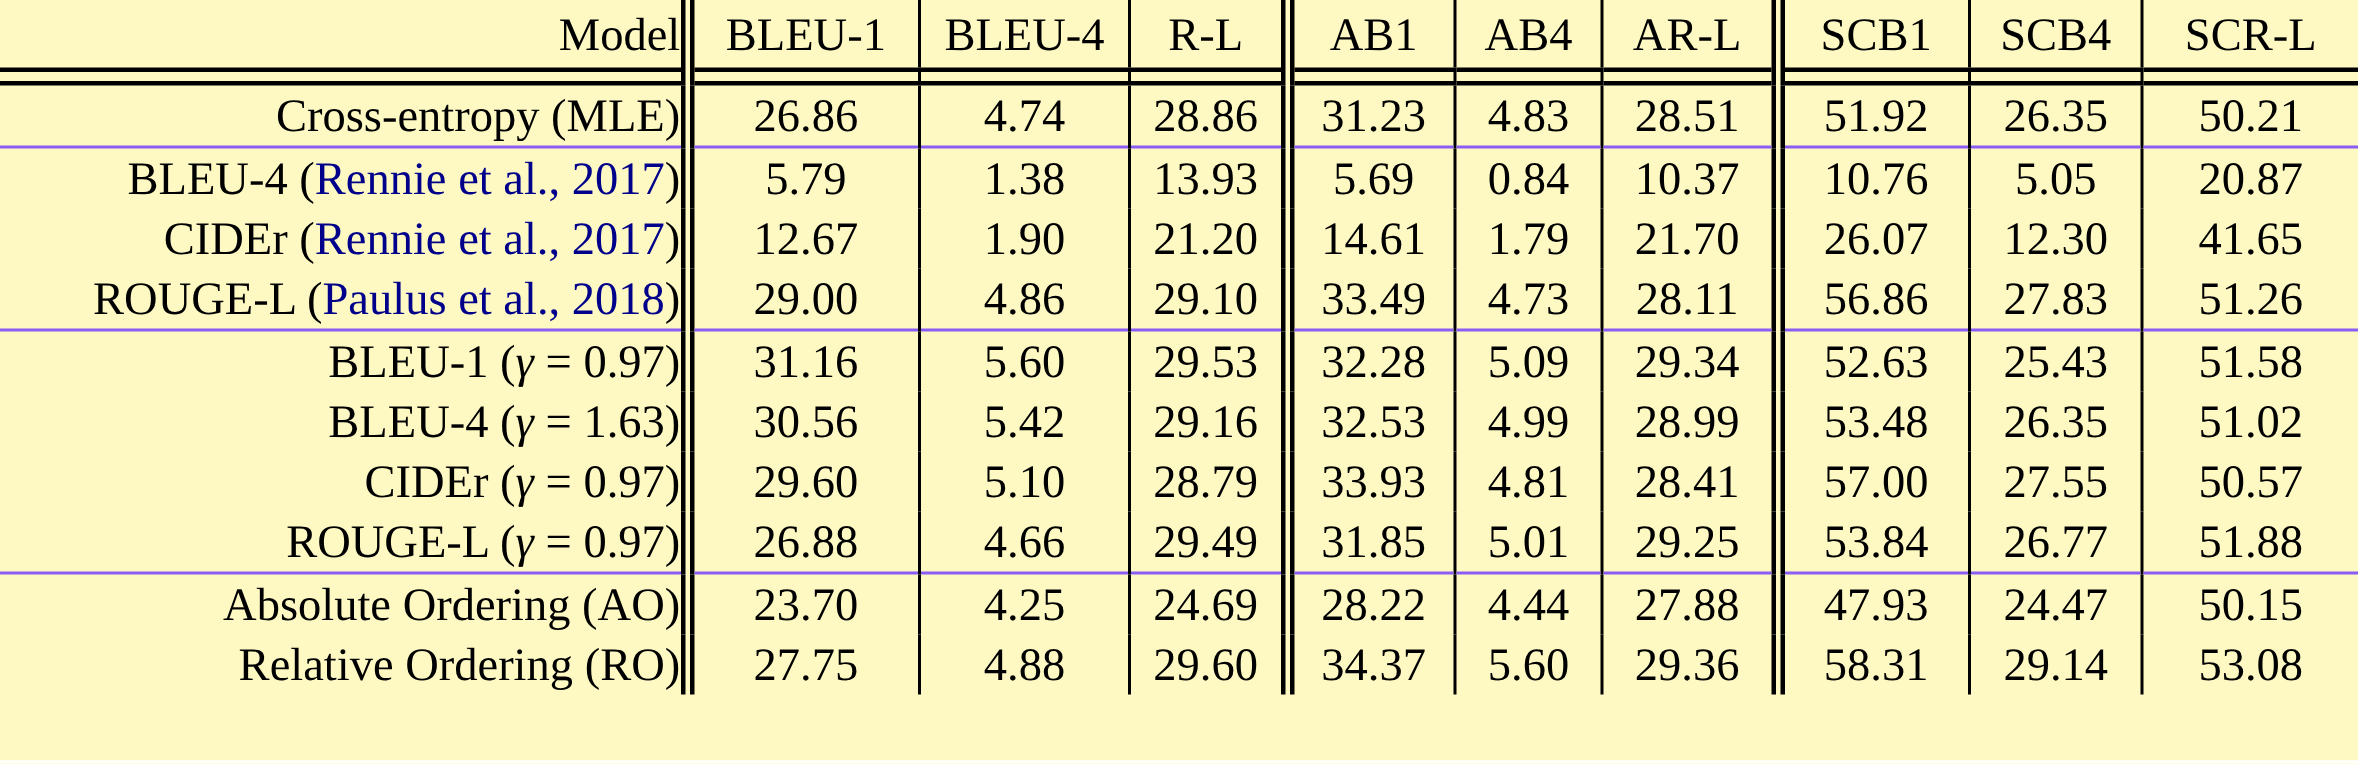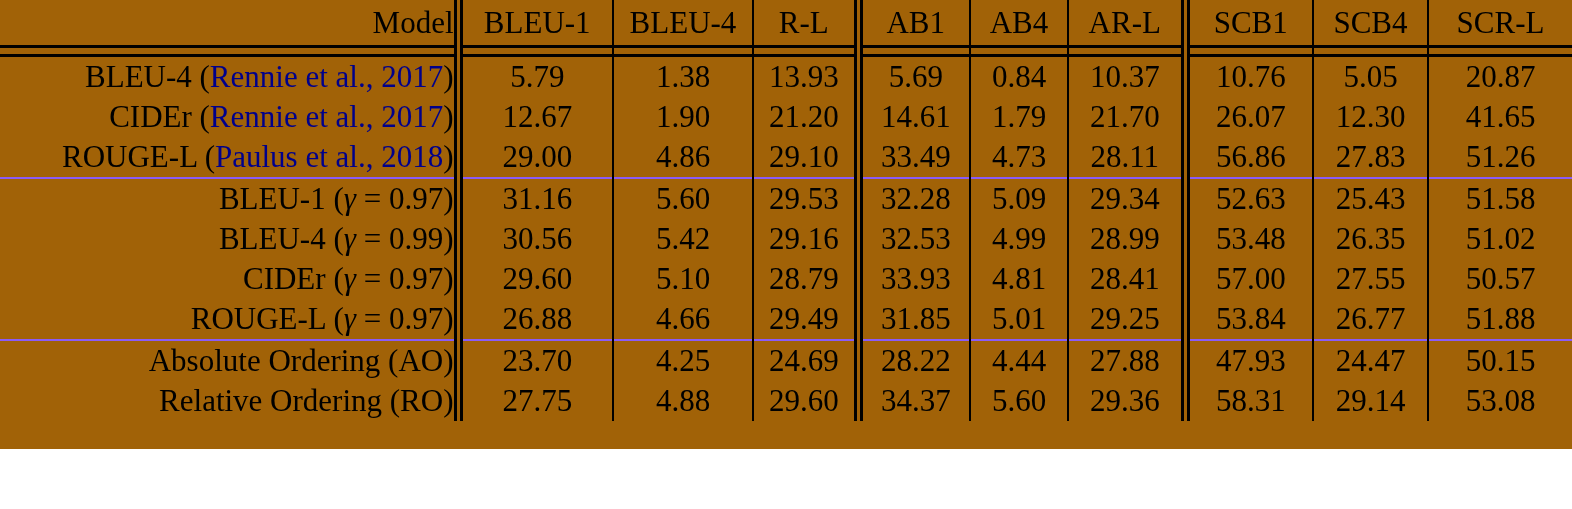--- a/index.html
+++ b/index.html
@@ -1,23 +1,23 @@
 <!DOCTYPE html>
 <html><head>
 <meta charset="utf-8">
 <style>
   html, body {
     margin: 0; padding: 0;
     background: #ffffff;
   }
   .figure-wrap {
     width: 1572px;
-    height: 449px;
+    height: 507px;
     overflow: hidden;
-    background: #a16207;
+    background: #fef9c3;
     font-family: "Liberation Serif", serif;
     color: #000000;
   }
   table.results {
     border-collapse: collapse;
     table-layout: fixed;
     width: 1572px;
     font-size: 31px;
   }
   table.results th, table.results td {
@@ -83,20 +83,32 @@
           <td class="vd"></td>
           <td class="vs"></td>
           <td class="vs"></td>
           <td class="vd"></td>
           <td class="vs"></td>
           <td class="vs"></td>
           <td class="vd"></td>
           <td class="vs"></td>
           <td class="vs"></td>
         </tr>
+        <tr class="data-row">
+          <td class="model-cell"><span>Cross-entropy (MLE)</span></td>
+          <td class="num-cell vd">26.86</td>
+          <td class="num-cell vs">4.74</td>
+          <td class="num-cell vs">28.86</td>
+          <td class="num-cell vd">31.23</td>
+          <td class="num-cell vs">4.83</td>
+          <td class="num-cell vs">28.51</td>
+          <td class="num-cell vd">51.92</td>
+          <td class="num-cell vs">26.35</td>
+          <td class="num-cell vs">50.21</td>
+        </tr>
         <tr class="data-row sep">
           <td class="model-cell"><span>BLEU-4 (</span><span class="citation">Rennie et al., 2017</span><span>)</span></td>
           <td class="num-cell vd">5.79</td>
           <td class="num-cell vs">1.38</td>
           <td class="num-cell vs">13.93</td>
           <td class="num-cell vd">5.69</td>
           <td class="num-cell vs">0.84</td>
           <td class="num-cell vs">10.37</td>
           <td class="num-cell vd">10.76</td>
           <td class="num-cell vs">5.05</td>
@@ -132,21 +144,21 @@
           <td class="num-cell vs bold">5.60</td>
           <td class="num-cell vs">29.53</td>
           <td class="num-cell vd">32.28</td>
           <td class="num-cell vs">5.09</td>
           <td class="num-cell vs">29.34</td>
           <td class="num-cell vd">52.63</td>
           <td class="num-cell vs">25.43</td>
           <td class="num-cell vs">51.58</td>
         </tr>
         <tr class="data-row">
-          <td class="model-cell"><span>BLEU-4 (</span><span class="math-italic">γ</span><span> = 0.99)</span></td>
+          <td class="model-cell"><span>BLEU-4 (</span><span class="math-italic">γ</span><span> = 1.63)</span></td>
           <td class="num-cell vd">30.56</td>
           <td class="num-cell vs">5.42</td>
           <td class="num-cell vs">29.16</td>
           <td class="num-cell vd">32.53</td>
           <td class="num-cell vs">4.99</td>
           <td class="num-cell vs">28.99</td>
           <td class="num-cell vd">53.48</td>
           <td class="num-cell vs">26.35</td>
           <td class="num-cell vs">51.02</td>
         </tr>

